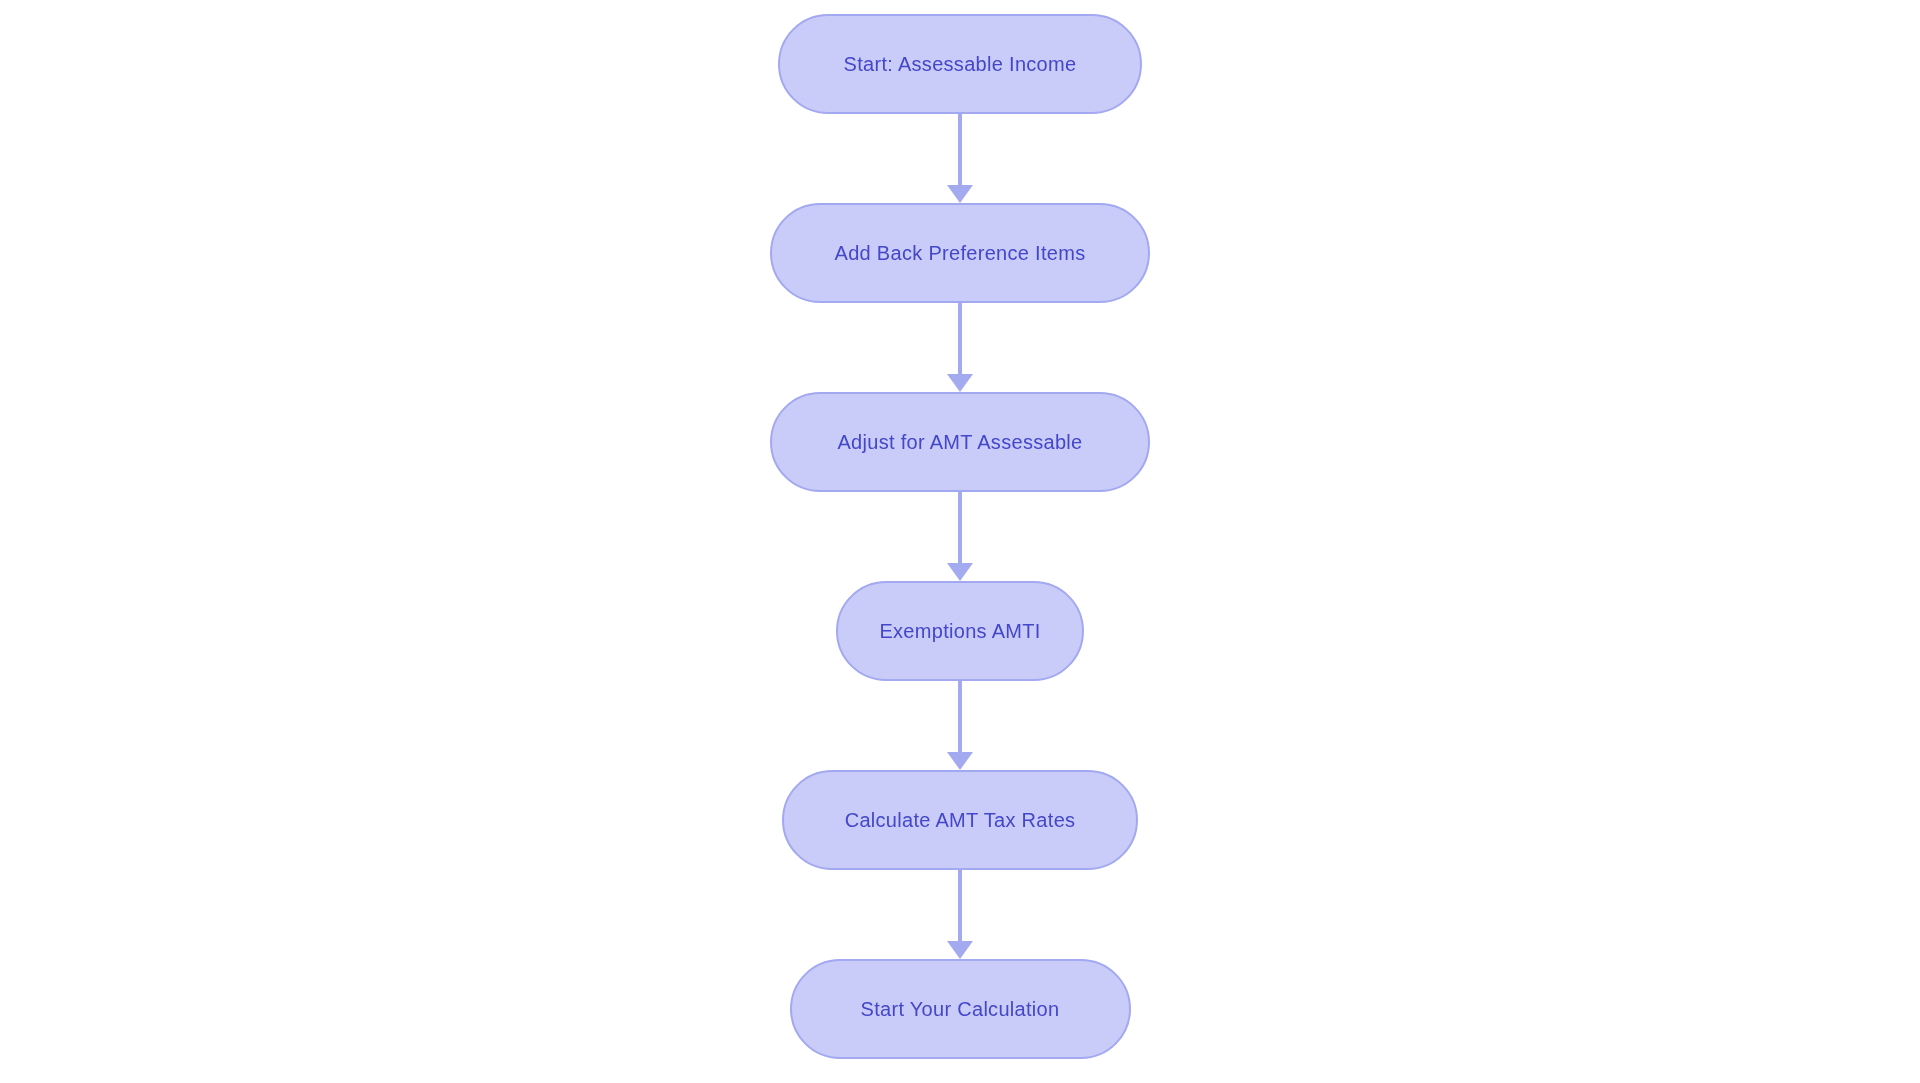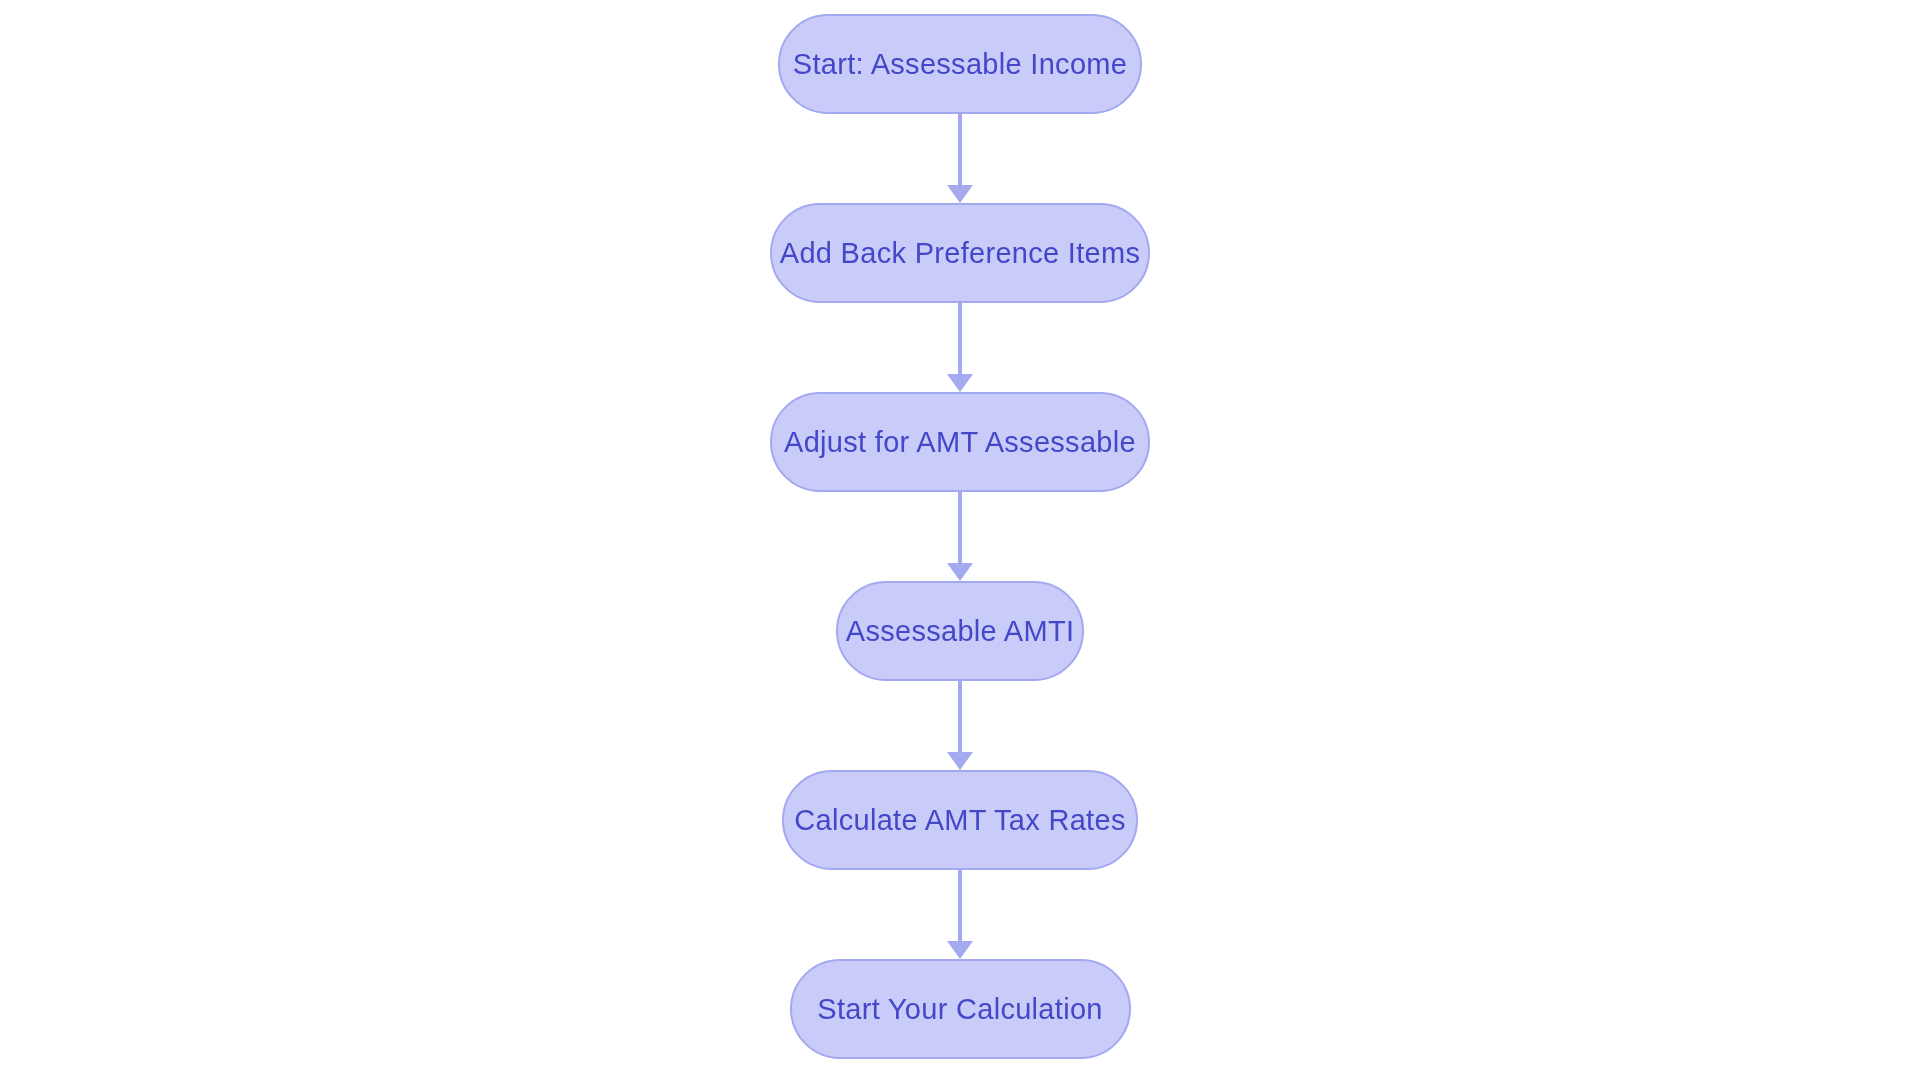--- a/index.html
+++ b/index.html
@@ -27,21 +27,21 @@
   .node {
     box-sizing: border-box;
     height: 100px;
     border-radius: 50px;
     background: var(--node-fill, #c9cbf8);
     border: 2px solid var(--node-border, #a3a9f0);
     color: var(--node-text, #4347c8);
     display: flex;
     align-items: center;
     justify-content: center;
-    font-size: 29px;
+    font-size: 20px;
     font-weight: 500;
     letter-spacing: 0.3px;
     white-space: nowrap;
     text-align: center;
   }
   .n1 { width: 364px; }
   .n2 { width: 380px; }
   .n3 { width: 380px; }
   .n4 { width: 248px; }
   .n5 { width: 356px; }
@@ -85,21 +85,21 @@
       <div class="head"></div>
     </div>
 
     <div class="node n3">Adjust for AMT Assessable</div>
 
     <div class="connector">
       <div class="line"></div>
       <div class="head"></div>
     </div>
 
-    <div class="node n4">Assessable AMTI</div>
+    <div class="node n4">Exemptions AMTI</div>
 
     <div class="connector">
       <div class="line"></div>
       <div class="head"></div>
     </div>
 
     <div class="node n5">Calculate AMT Tax Rates</div>
 
     <div class="connector">
       <div class="line"></div>

